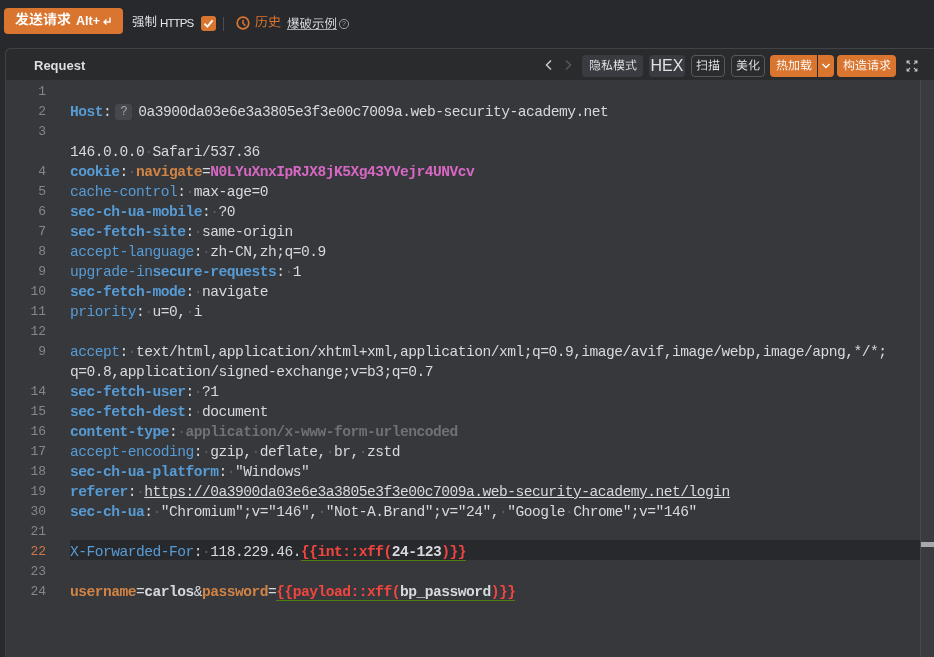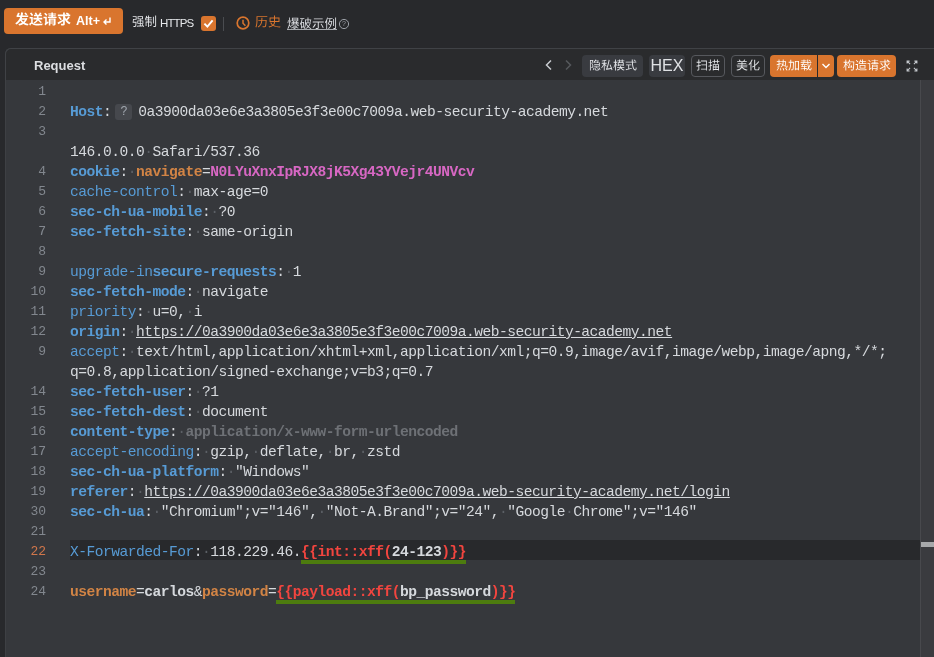--- a/index.html
+++ b/index.html
@@ -42,21 +42,21 @@
 .row i, .row b { font-style:normal; }
 .h { color:#579bd5; font-weight:700; }
 .hn { color:#579bd5; }
 .r { color:#e2625f; font-weight:700; }
 .g { color:#5fc492; font-weight:700; }
 .o { color:#d28445; font-weight:700; }
 .p { color:#d767c3; font-weight:700; }
 .d { color:#5c6066; }
 .dim { color:#6e7176; font-weight:700; }
 .u { text-decoration:underline; }
-.fz { color:#f2453f; font-weight:700; border-bottom:4px solid #4d7c0f; }
+.fz { color:#f2453f; font-weight:700; border-bottom:1px solid #4d7c0f; }
 .fw { color:#d6d9dd; font-weight:700; }
 .bdg { display:inline-block; height:16px; line-height:16px; background:#46484d; border-radius:3px;
   color:#a2a8b0; font-size:12px; text-align:center; vertical-align:1px; font-family:"Liberation Mono",monospace; }
 #vline { left:920px; top:80px; width:1px; height:577px; background:#48494d; }
 #rstrip { left:921px; top:80px; width:13px; height:577px; background:#3a3b3f; }
 #mark { left:921px; top:542px; width:13px; height:5px; background:#a7a9ab; }
 </style></head>
 <body>
 <div id="stage">
 
@@ -204,24 +204,24 @@
 <div class="ln" style="top:522px">21</div>
 <div class="ln ln-cur" style="top:542px">22</div>
 <div class="ln" style="top:562px">23</div>
 <div class="ln" style="top:582px">24</div>
 <div class="row" style="top:102px"><i class="h">Host</i>:<span class="bdg" style="width:17px;margin-left:4px;margin-right:6px">?</span>0a3900da03e6e3a3805e3f3e00c7009a.web-security-academy.net</div>
 <div class="row" style="top:142px">146.0.0.0<i class="d">·</i>Safari/537.36</div>
 <div class="row" style="top:162px"><i class="h">cookie</i>:<i class="d">·</i><i class="o">navigate</i>=<i class="p">N0LYuXnxIpRJX8jK5Xg43YVejr4UNVcv</i></div>
 <div class="row" style="top:182px"><i class="hn">cache-control</i>:<i class="d">·</i>max-age=0</div>
 <div class="row" style="top:202px"><i class="h">sec-ch-ua-mobile</i>:<i class="d">·</i>?0</div>
 <div class="row" style="top:222px"><i class="h">sec-fetch-site</i>:<i class="d">·</i>same-origin</div>
+<div class="row" style="top:242px"><i class="hn">accept-language</i>:<i class="d">·</i>zh-CN,zh;q=0.9</div>
 <div class="row" style="top:262px"><i class="hn">upgrade-in</i><i class="h">secure-requests</i>:<i class="d">·</i>1</div>
 <div class="row" style="top:282px"><i class="h">sec-fetch-mode</i>:<i class="d">·</i>navigate</div>
 <div class="row" style="top:302px"><i class="hn">priority</i>:<i class="d">·</i>u=0,<i class="d">·</i>i</div>
-<div class="row" style="top:322px"><i class="h">origin</i>:<i class="d">·</i><i class="u">https://0a3900da03e6e3a3805e3f3e00c7009a.web-security-academy.net</i></div>
 <div class="row" style="top:342px"><i class="hn">accept</i>:<i class="d">·</i>text/html,application/xhtml+xml,application/xml;q=0.9,image/avif,image/webp,image/apng,*/*;</div>
 <div class="row" style="top:362px">q=0.8,application/signed-exchange;v=b3;q=0.7</div>
 <div class="row" style="top:382px"><i class="h">sec-fetch-user</i>:<i class="d">·</i>?1</div>
 <div class="row" style="top:402px"><i class="h">sec-fetch-dest</i>:<i class="d">·</i>document</div>
 <div class="row" style="top:442px"><i class="hn">accept-encoding</i>:<i class="d">·</i>gzip,<i class="d">·</i>deflate,<i class="d">·</i>br,<i class="d">·</i>zstd</div>
 <div class="row" style="top:422px"><i class="h">content-type</i>:<i class="d">·</i><i class="dim">application/x-www-form-urlencoded</i></div>
 <div class="row" style="top:462px"><i class="h">sec-ch-ua-platform</i>:<i class="d">·</i>"Windows"</div>
 <div class="row" style="top:482px"><i class="h">referer</i>:<i class="d">·</i><i class="u">https://0a3900da03e6e3a3805e3f3e00c7009a.web-security-academy.net/login</i></div>
 <div class="row" style="top:502px"><i class="h">sec-ch-ua</i>:<i class="d">·</i>"Chromium";v="146",<i class="d">·</i>"Not-A.Brand";v="24",<i class="d">·</i>"Google<i class="d">·</i>Chrome";v="146"</div>
 <div class="cl" style="top:540px"></div>

